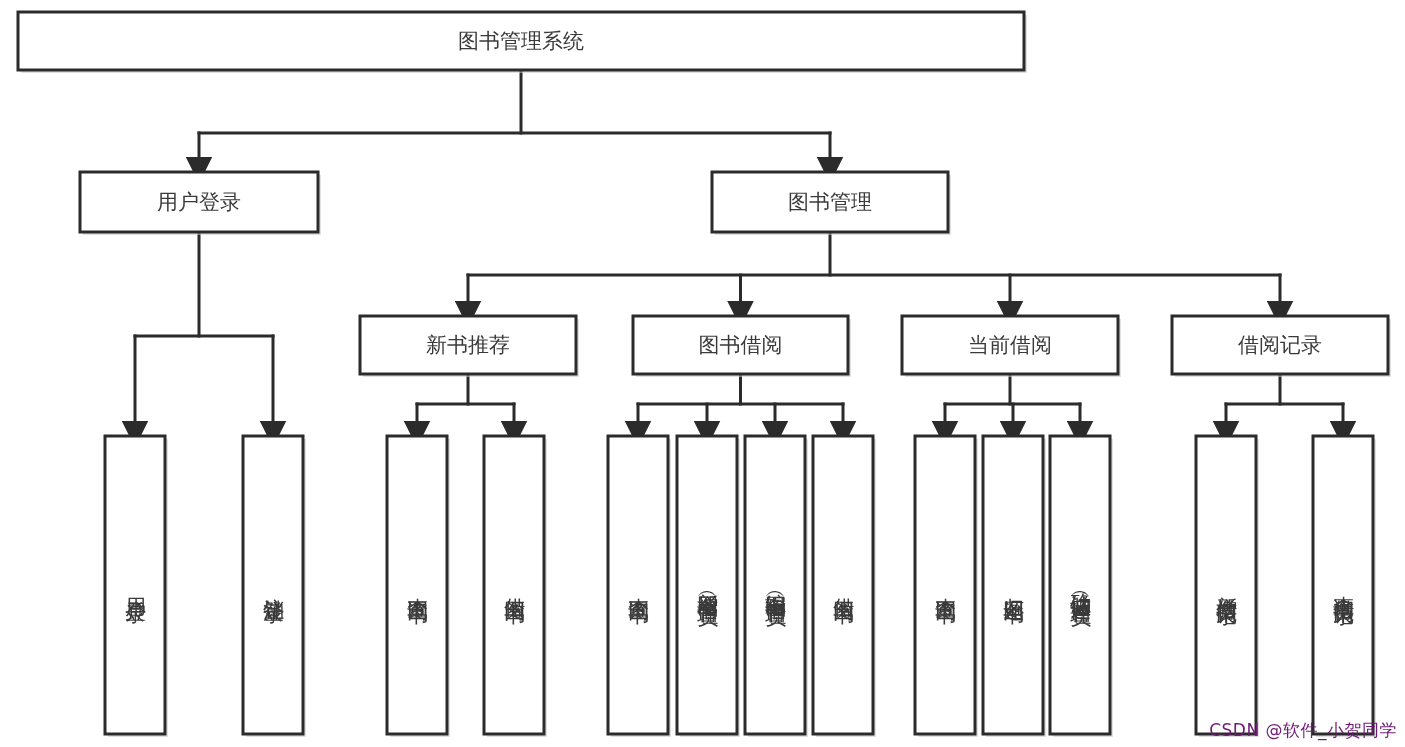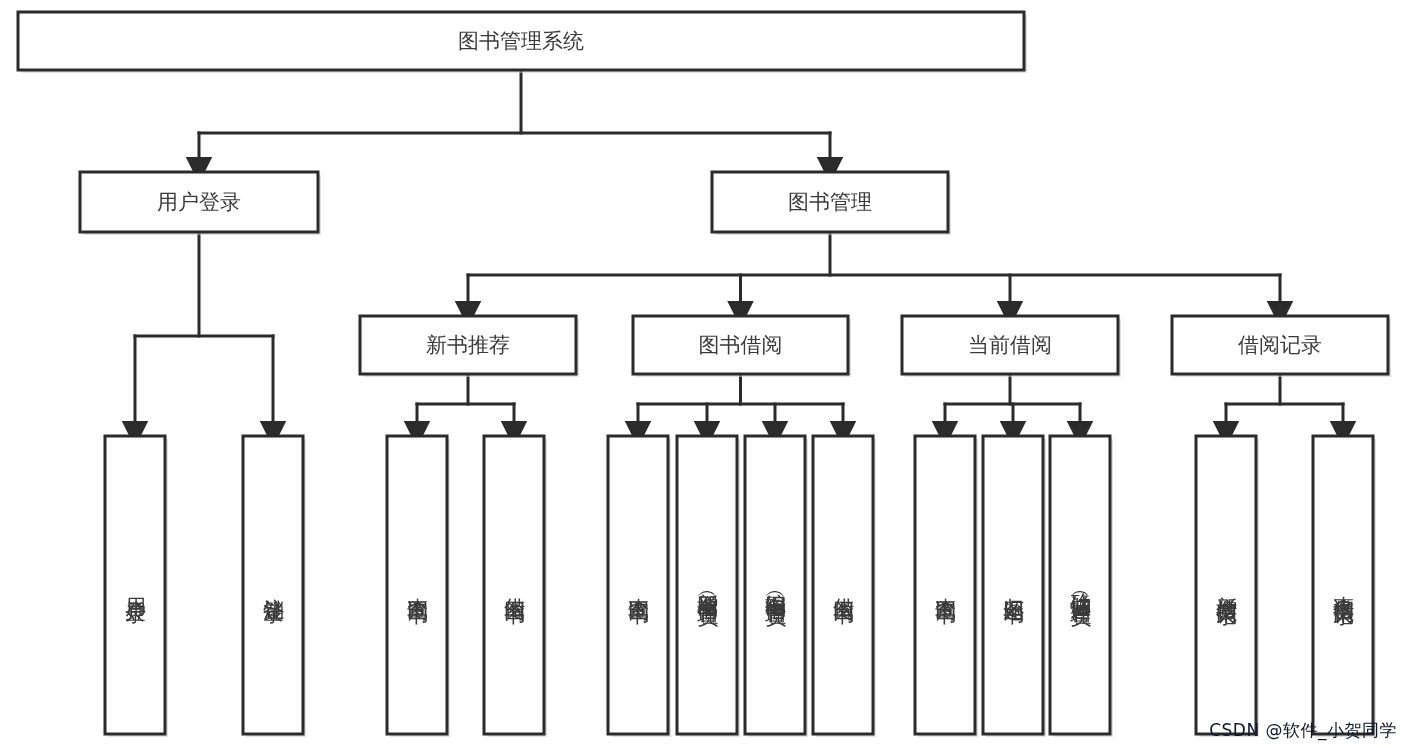--- a/index.html
+++ b/index.html
@@ -71,21 +71,21 @@
     color: #3a3a3a;
     text-align: center;
     white-space: nowrap;
   }
   .watermark {
     position: absolute;
     right: 8px;
     bottom: 5px;
     font-family: "DejaVu Sans", "Liberation Sans", sans-serif;
     font-size: 17px;
-    color: #0f172a;
+    color: #701a75;
     letter-spacing: 0.5px;
     white-space: nowrap;
   }
 </style>
 </head>
 <body>
 
 <div id="diagram-root">
 
   <svg id="flow" viewBox="0 0 1405 747">

